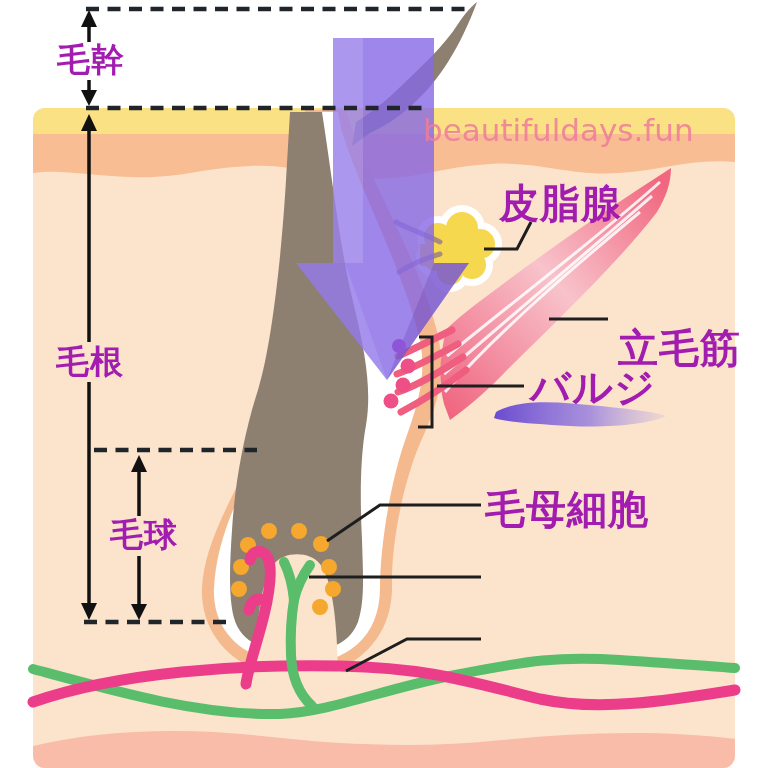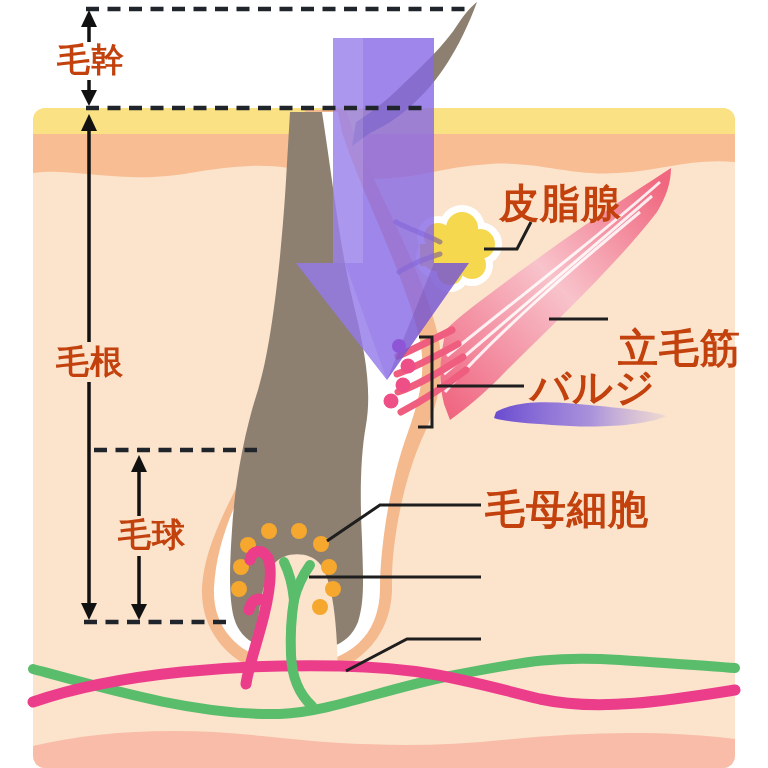--- a/index.html
+++ b/index.html
@@ -1,19 +1,19 @@
 <!DOCTYPE html>
 <html><head>
 <meta charset="utf-8">
 <style>
   html,body{margin:0;padding:0;background:#ffffff;}
   #stage{position:relative;width:768px;height:768px;overflow:hidden;
          font-family:"DejaVu Sans","Liberation Sans",sans-serif;background:#fff;}
   #art{position:absolute;left:0;top:0;}
-  .lbl{position:absolute;color:#c2410c;font-weight:600;font-size:33px;
+  .lbl{position:absolute;color:#a21caf;font-weight:600;font-size:33px;
        line-height:1.05;white-space:nowrap;letter-spacing:1px;text-align:right;}
   .lbl.small{font-size:40px;}
   #watermark{position:absolute;left:423px;top:112px;width:312px;
        font-size:31px;font-weight:400;color:rgba(238,124,155,0.88);
        letter-spacing:0px;white-space:nowrap;}
 </style>
 </head>
 <body>
 
 <div id="stage">
@@ -186,20 +186,21 @@
     <path d="M419,337 L432,337 L432,427 L418,427"></path>
     <path d="M437,386 L524,386"></path>
     <path d="M327,541 L380,505 L481,505"></path>
     <path d="M309,577 L481,577"></path>
     <path d="M346,671 L407,639 L481,639"></path>
   </g>
 </svg>
 
 <div class="lbl" style="left:57px;top:43px;">毛幹</div>
 <div class="lbl" style="left:56px;top:345px;">毛根</div>
-<div class="lbl" style="left:118px;top:518px;">毛球</div>
+<div class="lbl" style="left:110px;top:518px;">毛球</div>
 <div class="lbl small" style="left:499px;top:182px;">皮脂腺</div>
 <div class="lbl small" style="left:618px;top:301px;margin-top:26px;">立毛筋</div>
 <div class="lbl small" style="left:485px;top:488px;">毛母細胞</div>
 <div class="lbl small" style="left:530px;top:366px;">バルジ</div>
 
+<div id="watermark">beautifuldays.fun</div>
 
 </div>
 
 </body></html>

